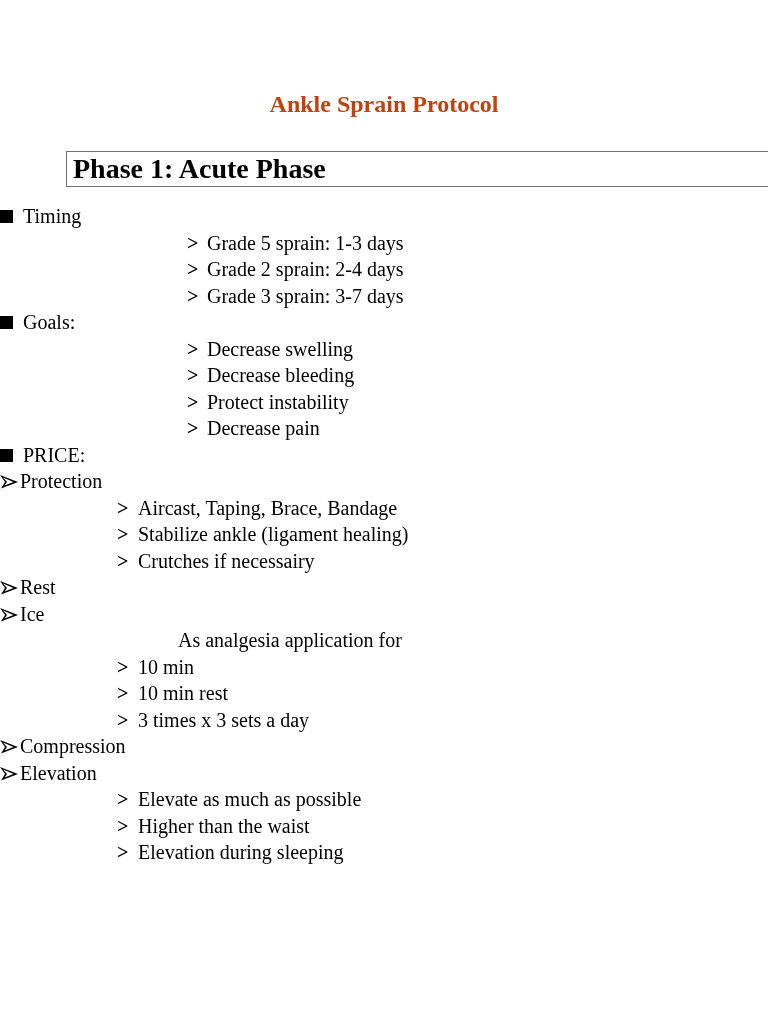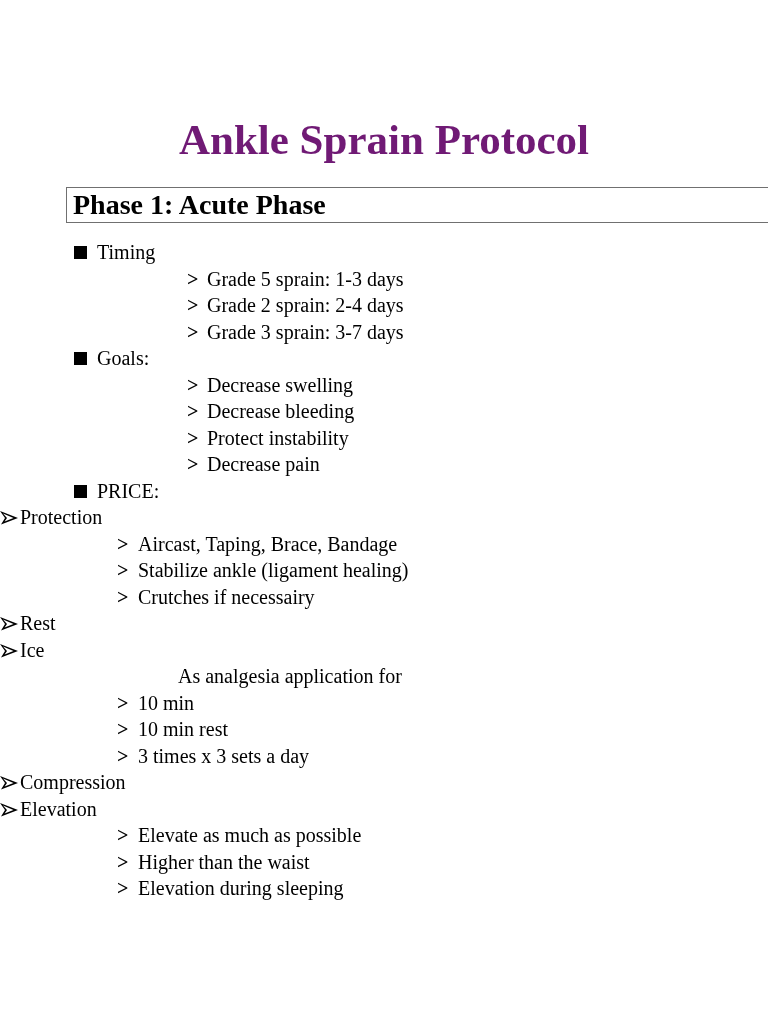--- a/index.html
+++ b/index.html
@@ -11,26 +11,26 @@
     position: relative;
     width: 768px;
     height: 1024px;
     background: #ffffff;
     color: #000000;
     font-family: "Liberation Serif", "DejaVu Serif", serif;
     overflow: hidden;
   }
   .doc-title {
     margin: 0;
-    padding-top: 120px;
+    padding-top: 84px;
     text-align: center;
-    font-size: 43px;
+    font-size: 24px;
     line-height: 40px;
     font-weight: bold;
-    color: #701a75;
+    color: #c2410c;
   }
   .phase-box {
     box-sizing: border-box;
     margin: 27px 0 0 66px;
     width: 740px;
     height: 36px;
     border: 1px solid #707070;
     padding-left: 6px;
     display: flex;
     align-items: center;
@@ -42,21 +42,21 @@
     white-space: nowrap;
   }
   .protocol-list {
     margin-top: 16px;
     font-size: 20px;
   }
   .row {
     line-height: 26.5px;
     white-space: nowrap;
   }
-  .row.level-square   { padding-left: 74px;  }
+  .row.level-square   {  }
   .row.level-arrowhead{ }
   .row.level-gt       { padding-left: 187px; }
   .row.level-gt-deep  { padding-left: 117px; }
   .row.level-plain    { padding-left: 178px; }
 
   .marker {
     display: inline-block;
     vertical-align: baseline;
   }
   .marker.square {

